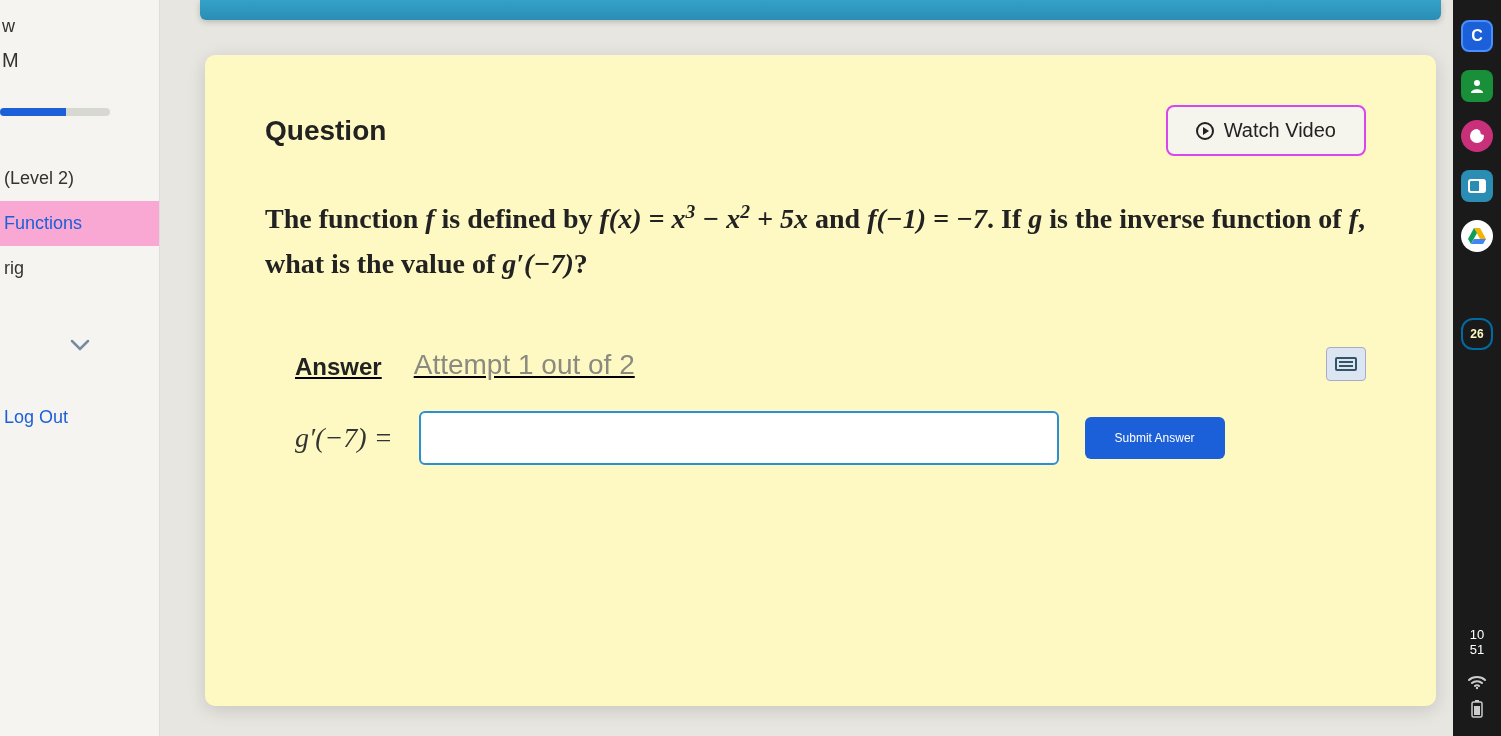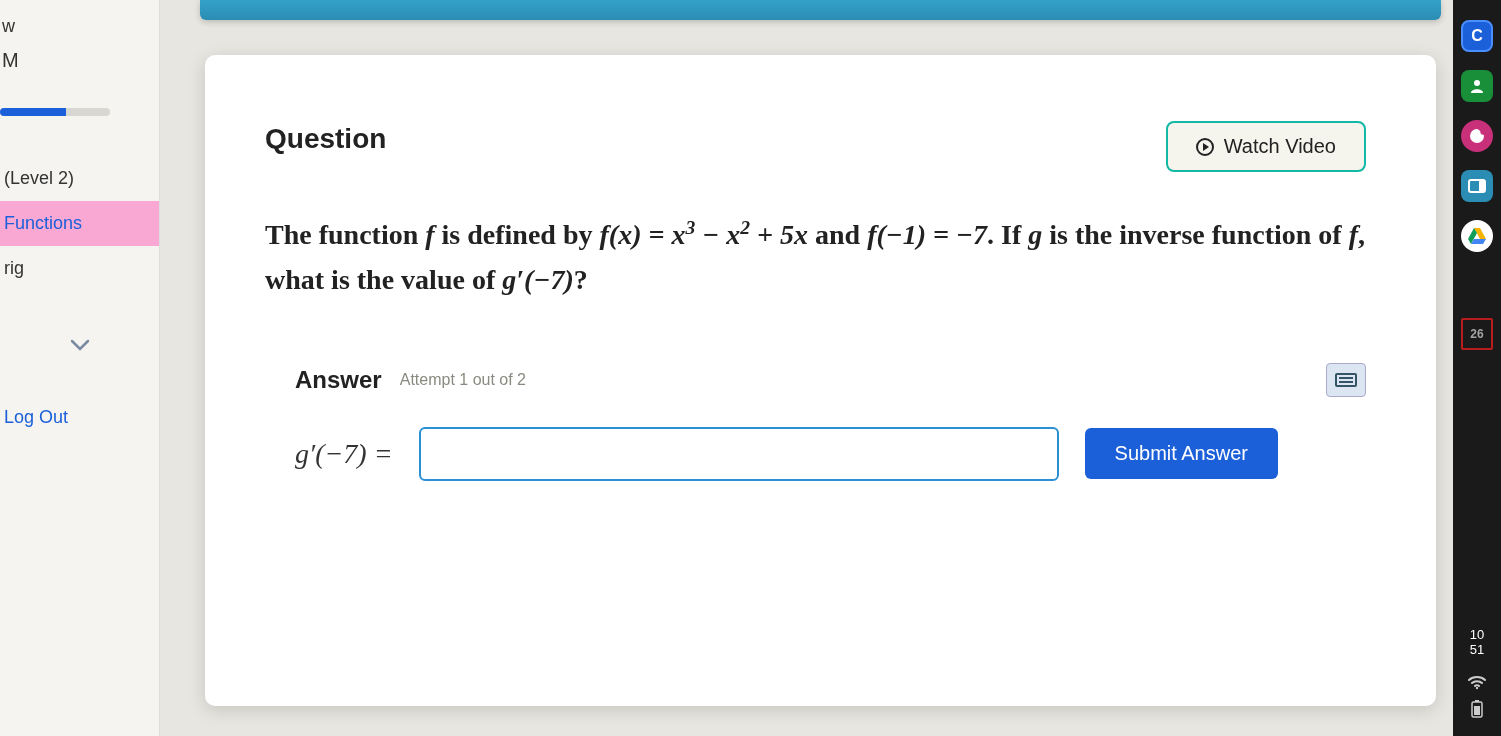--- a/index.html
+++ b/index.html
@@ -67,49 +67,48 @@
     height: 20px;
     background: linear-gradient(to bottom, #34a1c9, #2b8db3);
     border-radius: 0 0 6px 6px;
     box-shadow: 0 2px 6px rgba(0,0,0,0.2);
   }
   .card {
     position: absolute;
     left: 205px; top: 55px;
     right: 65px;
     bottom: 30px;
-    background: #ffffff;
+    background: #fef9c3;
     border-radius: 10px;
     box-shadow: 0 4px 18px rgba(0,0,0,0.15);
     padding: 50px 70px 40px 60px;
   }
   .question-header {
     display: flex;
     align-items: center;
     justify-content: space-between;
     margin-bottom: 40px;
   }
   .question-title {
     font-size: 28px;
     font-weight: 700;
     color: #222;
   }
   .header-buttons { display: flex; gap: 20px; }
   .hbtn {
-    border: 2px solid #14b8a6;
+    border: 2px solid #d946ef;
     border-radius: 8px;
     background: #f5f4ed;
     padding: 12px 28px;
     font-size: 20px;
     color: #222;
     cursor: pointer;
     display: flex;
     align-items: center;
     gap: 10px;
-    margin-top: 16px;
   }
   .play-icon {
     width: 18px; height: 18px;
     border: 2px solid #222;
     border-radius: 50%;
     display: inline-flex;
     align-items: center;
     justify-content: center;
   }
   .play-triangle {
@@ -123,27 +122,28 @@
     font-family: Georgia, 'Times New Roman', serif;
     font-size: 28px;
     color: #222;
     line-height: 1.6;
     margin-bottom: 60px;
     font-weight: bold;
   }
   .math { font-style: italic; font-family: Georgia, serif; }
   .answer-row {
     display: flex;
-    align-items: center;
-    gap: 18px;
+    align-items: flex-end;
+    gap: 32px;
     margin-left: 30px;
     margin-bottom: 30px;
+    text-decoration: underline;
   }
   .answer-label { font-size: 24px; font-weight: 700; color: #222; }
-  .attempt-text { font-size: 16px; color: #8a8a80; }
+  .attempt-text { font-size: 28px; color: #8a8a80; }
   .keyboard-icon {
     margin-left: auto;
     width: 40px; height: 34px;
     background: #dce6f2;
     border: 1px solid #aac;
     border-radius: 4px;
     display: flex;
     align-items: center;
     justify-content: center;
     cursor: pointer;
@@ -182,21 +182,21 @@
     font-size: 22px;
     padding: 0 14px;
     outline: none;
   }
   .submit-btn {
     background: #1b5fd9;
     color: #fff;
     border: none;
     border-radius: 6px;
     padding: 14px 30px;
-    font-size: 20px;
+    font-size: 12px;
     cursor: pointer;
   }
   .rightbar {
     position: absolute;
     right: 0; top: 0;
     width: 48px; height: 100%;
     background: #1a1a1a;
     display: flex;
     flex-direction: column;
     align-items: center;
@@ -217,24 +217,24 @@
   .ricon.blue { background: #1b5fd9; border: 2px solid #4a8fff; }
   .ricon.green { background: #1a8f3a; }
   .ricon.pink { background: #c9307a; border-radius: 50%; }
   .ricon.teal { background: #2b8db3; }
   .ricon.drive {
     background: #fff;
     border-radius: 50%;
     position: relative;
   }
   .ricon.box26 {
-    border: 2px solid #b91c1c;
-    border-radius: 2px;
+    border: 2px solid #0369a1;
+    border-radius: 12px;
     font-size: 12px;
-    color: #a3a3a3;
+    color: #fef9c3;
   }
   .rightbar-time {
     margin-top: auto;
     color: #fff;
     font-size: 13px;
     text-align: center;
     line-height: 1.2;
   }
   .rightbar-bottom {
     display: flex;

